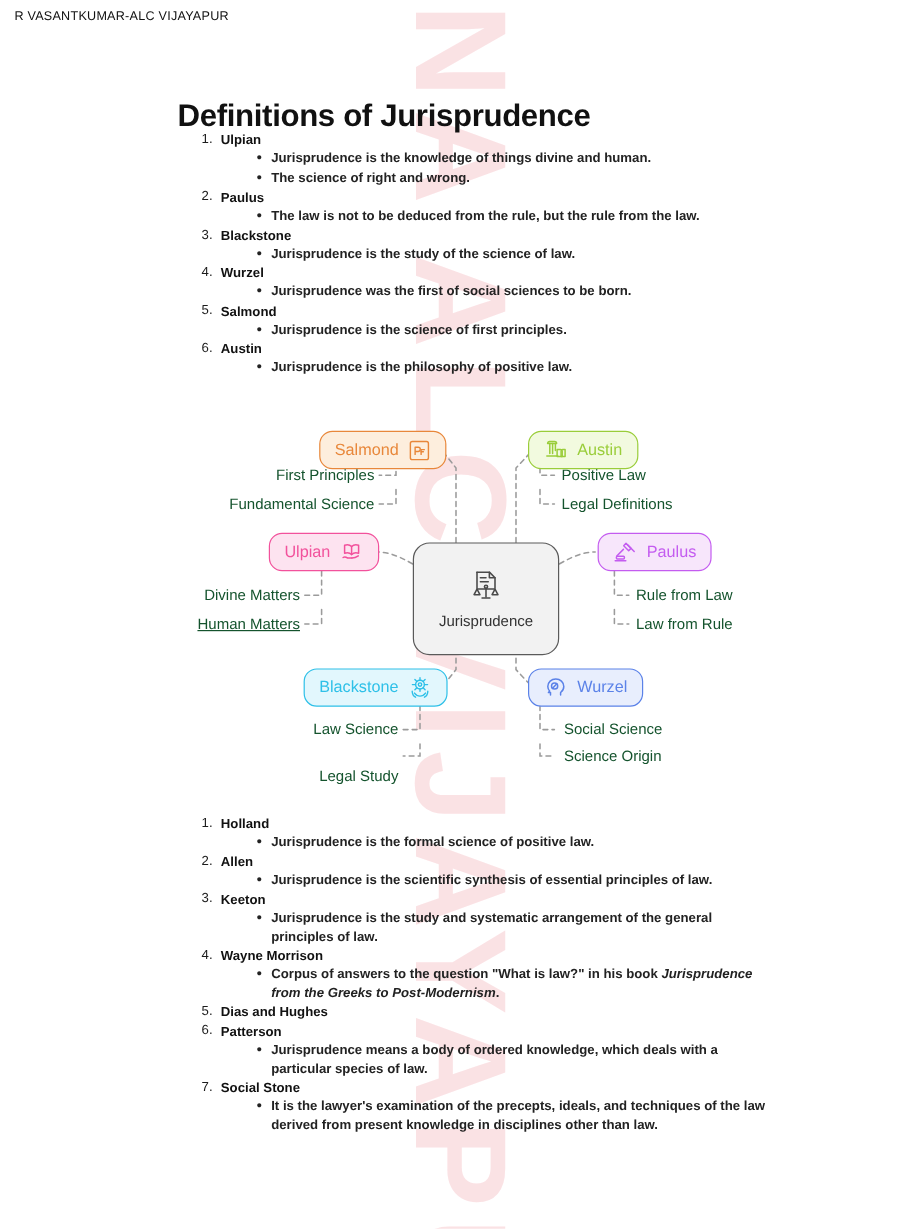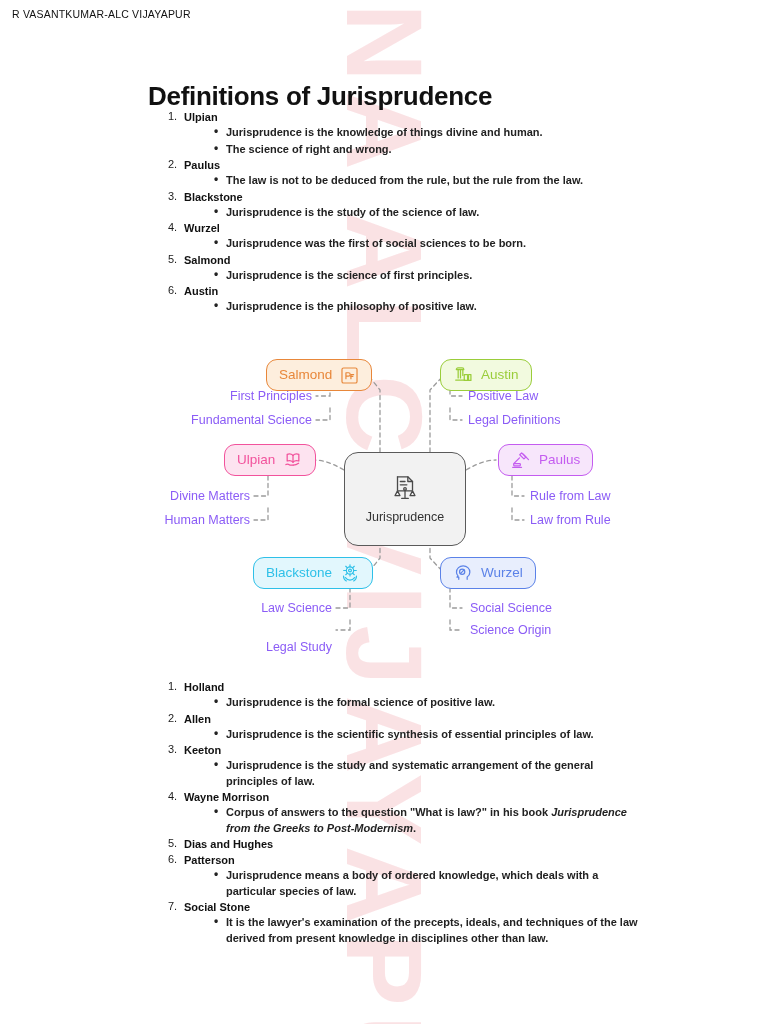--- a/index.html
+++ b/index.html
@@ -163,21 +163,21 @@
     gap: 2px;
   }
   .node-center .center-label {
     font-size: 12.5px;
     color: #333;
   }
 
   .leaf {
     position: absolute;
     font-size: 12.5px;
-    color: #8b5cf6;
+    color: #14532d;
     white-space: nowrap;
     line-height: 1;
   }
   .leaf.right-align { text-align: right; }
 </style>
 </head>
 <body>
 
 <div id="watermark">
   <div class="wm-text">VRNA ALC VIJAYAPUR</div>
@@ -366,21 +366,21 @@
     <span class="node-label">Wurzel</span>
   </div>
 
   <div class="leaf right-align" style="left:112px; top:60px; width:200px;">First Principles</div>
   <div class="leaf right-align" style="left:112px; top:84px; width:200px;">Fundamental Science</div>
 
   <div class="leaf" style="left:468px; top:60px;">Positive Law</div>
   <div class="leaf" style="left:468px; top:84px;">Legal Definitions</div>
 
   <div class="leaf right-align" style="left:50px; top:160px; width:200px;">Divine Matters</div>
-  <div class="leaf right-align" style="left:50px; top:184px; width:200px;">Human Matters</div>
+  <div class="leaf right-align" style="left:50px; top:184px; width:200px;text-decoration:underline;">Human Matters</div>
 
   <div class="leaf" style="left:530px; top:160px;">Rule from Law</div>
   <div class="leaf" style="left:530px; top:184px;">Law from Rule</div>
 
   <div class="leaf right-align" style="left:130px; top:272px; width:202px;text-align:right;">Law Science</div>
   <div class="leaf right-align" style="left:130px; top:311px; width:202px;">Legal Study</div>
 
   <div class="leaf" style="left:470px; top:272px;">Social Science</div>
   <div class="leaf" style="left:470px; top:294px;">Science Origin</div>
 

